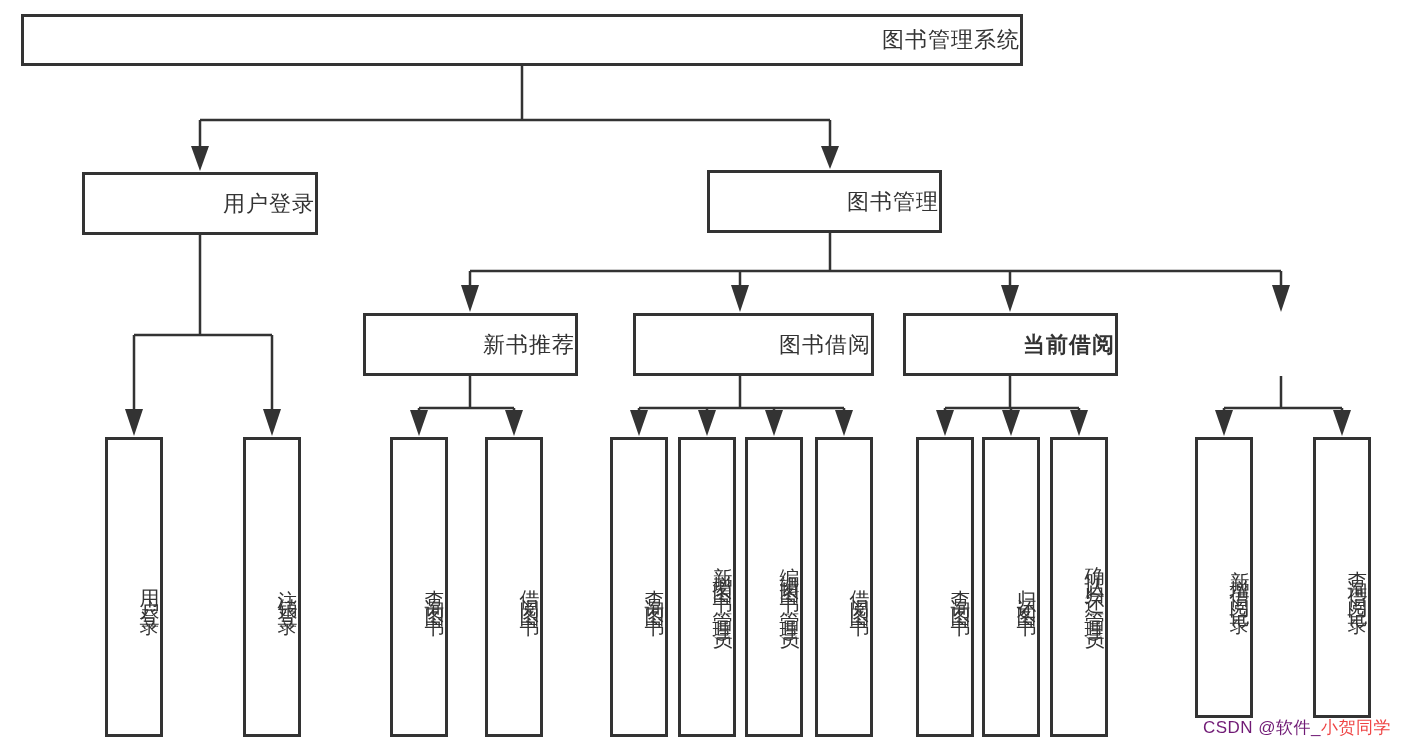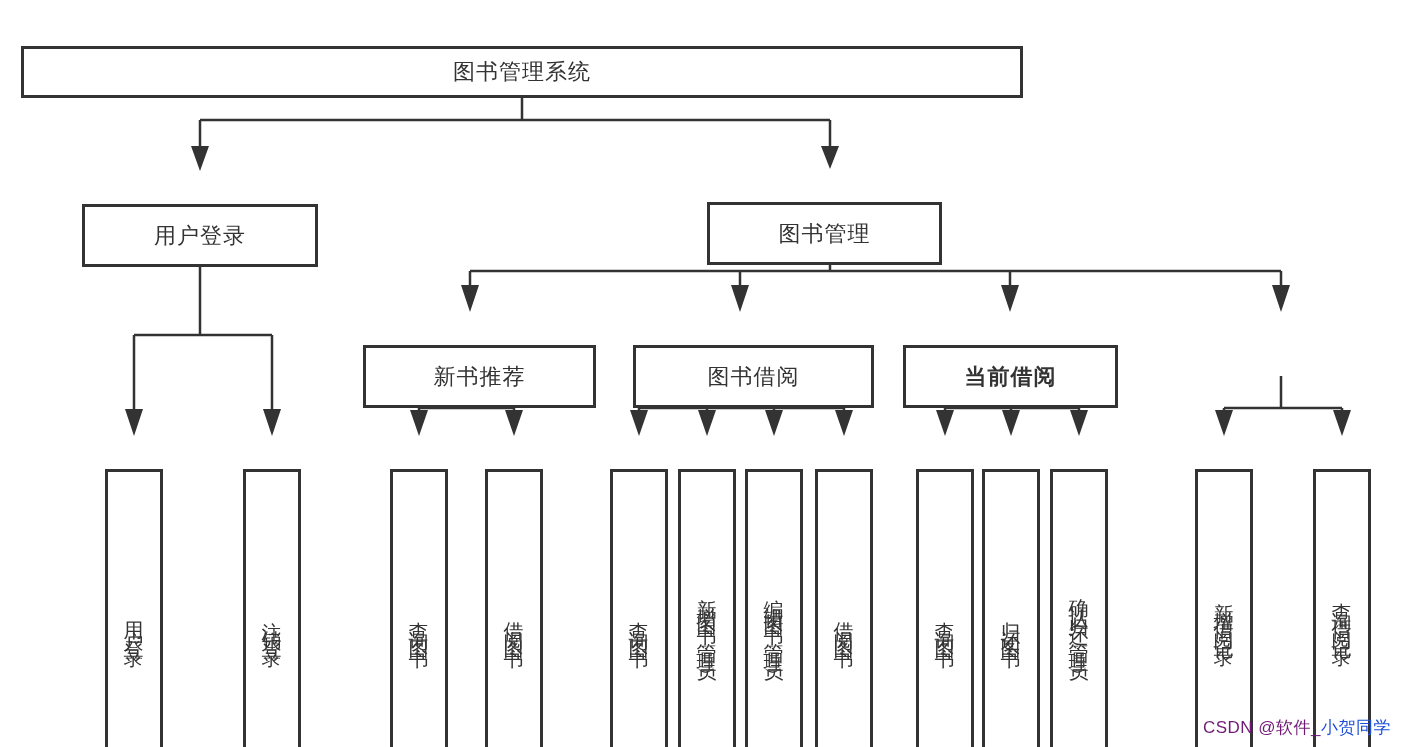--- a/index.html
+++ b/index.html
@@ -21,23 +21,22 @@
     width: 1405px; height: 747px;
     pointer-events: none;
   }
   .node {
     position: absolute;
     box-sizing: border-box;
     border: 3px solid #333333;
     background: #ffffff;
     display: flex;
     align-items: center;
-    justify-content: center;
+    justify-content: flex-end;
     color: #333333;
-    margin-top: 32px;
   }
   .h-label {
     font-size: 22px;
     letter-spacing: 1px;
     white-space: nowrap;
   }
   .root-box .h-label { font-size: 22px; }
   .leaf {
     width: 58px;
     height: 300px;
@@ -116,21 +115,21 @@
     <span class="h-label">图书管理系统</span>
   </div>
 
   <div class="node" style="left:82px; top:172px; width:236px; height:63px;">
     <span class="h-label">用户登录</span>
   </div>
   <div class="node" style="left:707px; top:170px; width:235px; height:63px;">
     <span class="h-label">图书管理</span>
   </div>
 
-  <div class="node" style="left:363px; top:313px; width:233px; height:63px;">
+  <div class="node" style="left:363px; top:313px; width:215px; height:63px;">
     <span class="h-label">新书推荐</span>
   </div>
   <div class="node" style="left:633px; top:313px; width:241px; height:63px;">
     <span class="h-label">图书借阅</span>
   </div>
   <div class="node" style="left:903px; top:313px; width:215px; height:63px;font-weight:bold;">
     <span class="h-label">当前借阅</span>
   </div>
 
   <div class="node leaf" style="left:105px;">
@@ -171,16 +170,16 @@
   </div>
 
   <div class="node leaf leaf-short" style="left:1195px;">
     <span class="v-label">新增借阅记录</span>
   </div>
   <div class="node leaf leaf-short" style="left:1313px;">
     <span class="v-label">查询借阅记录</span>
   </div>
 
   <div class="watermark">
-    <span style="color:#701a75;">CSDN @软件_</span><span style="color:#1d4ed8;">小贺同学</span>
+    <span style="color:#701a75;">CSDN @软件_</span><span style="color:#ef4444;">小贺同学</span>
   </div>
 
 </div>
 
 </body></html>

